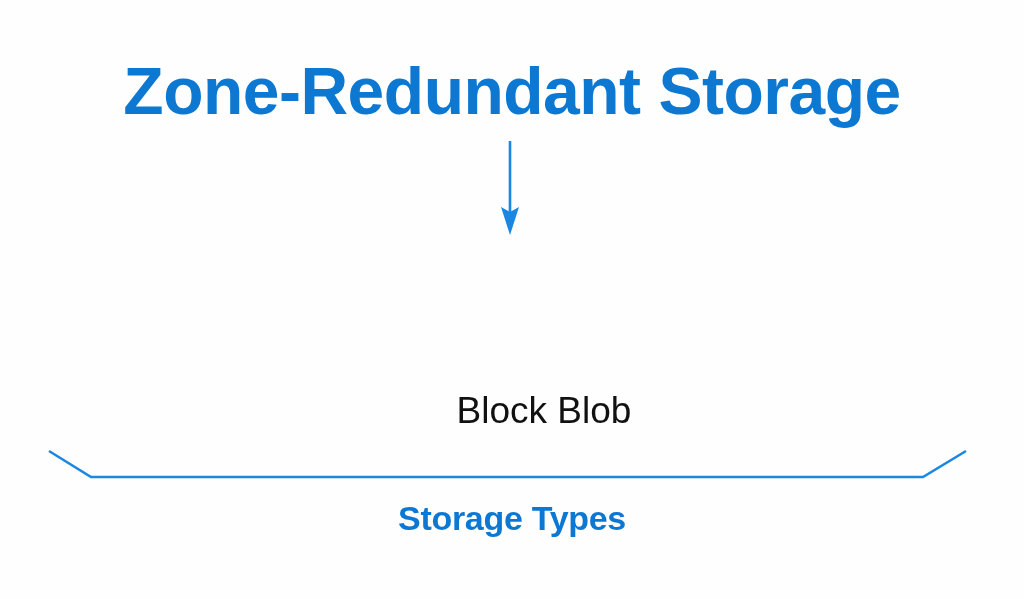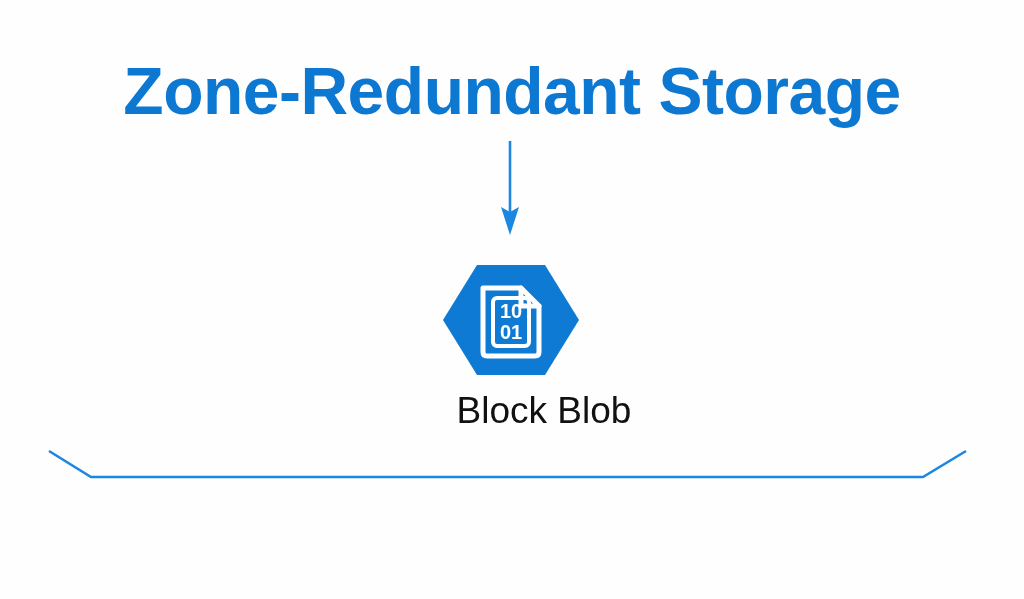--- a/index.html
+++ b/index.html
@@ -101,37 +101,24 @@
 
   <div id="title">Zone-Redundant Storage</div>
 
   <div id="arrow-down">
     <svg width="60" height="105" viewBox="0 0 60 105" xmlns="http://www.w3.org/2000/svg">
       <line x1="30" y1="6" x2="30" y2="83" stroke="#1b87e0" stroke-width="2.6"></line>
       <polygon points="30,100 21,72 30,77 39,72" fill="#1b87e0"></polygon>
     </svg>
   </div>
 
-  <div id="node-block-blob">
-    <svg id="hex-icon-svg" viewBox="0 0 136 114" xmlns="http://www.w3.org/2000/svg">
-
-      <polygon points="34,2 102,2 136,57 102,112 34,112 0,57" fill="#0f7ad3"></polygon>
-
-      <path d="M40,25 L40,89 Q40,93 44,93 L92,93 Q96,93 96,89 L96,43 L78,25 Z" fill="none" stroke="#ffffff" stroke-width="5" stroke-linejoin="round" stroke-linecap="round"></path>
-      <path d="M78,25 L78,43 L96,43" fill="none" stroke="#ffffff" stroke-width="5" stroke-linejoin="round" stroke-linecap="round"></path>
-
-      <rect x="50" y="35" width="36" height="48" rx="4" ry="4" fill="none" stroke="#ffffff" stroke-width="4"></rect>
-
-      <text x="68" y="55" fill="#ffffff" font-family="Liberation Sans, sans-serif" font-size="20" font-weight="bold" text-anchor="middle">10</text>
-      <text x="68" y="76" fill="#ffffff" font-family="Liberation Sans, sans-serif" font-size="20" font-weight="bold" text-anchor="middle">01</text>
-    </svg>
-  </div>
 
   <div id="node-label">Block Blob</div>
 
   <div id="group-bracket">
     <svg width="930" height="40" viewBox="0 0 930 40" xmlns="http://www.w3.org/2000/svg">
       <polyline points="4,6 46,32 878,32 921,6" fill="none" stroke="#1b87e0" stroke-width="2.6" stroke-linejoin="miter" stroke-linecap="butt"></polyline>
     </svg>
   </div>
 
+  <div id="group-caption">Storage Types</div>
 
 </div>
 
 </body></html>

